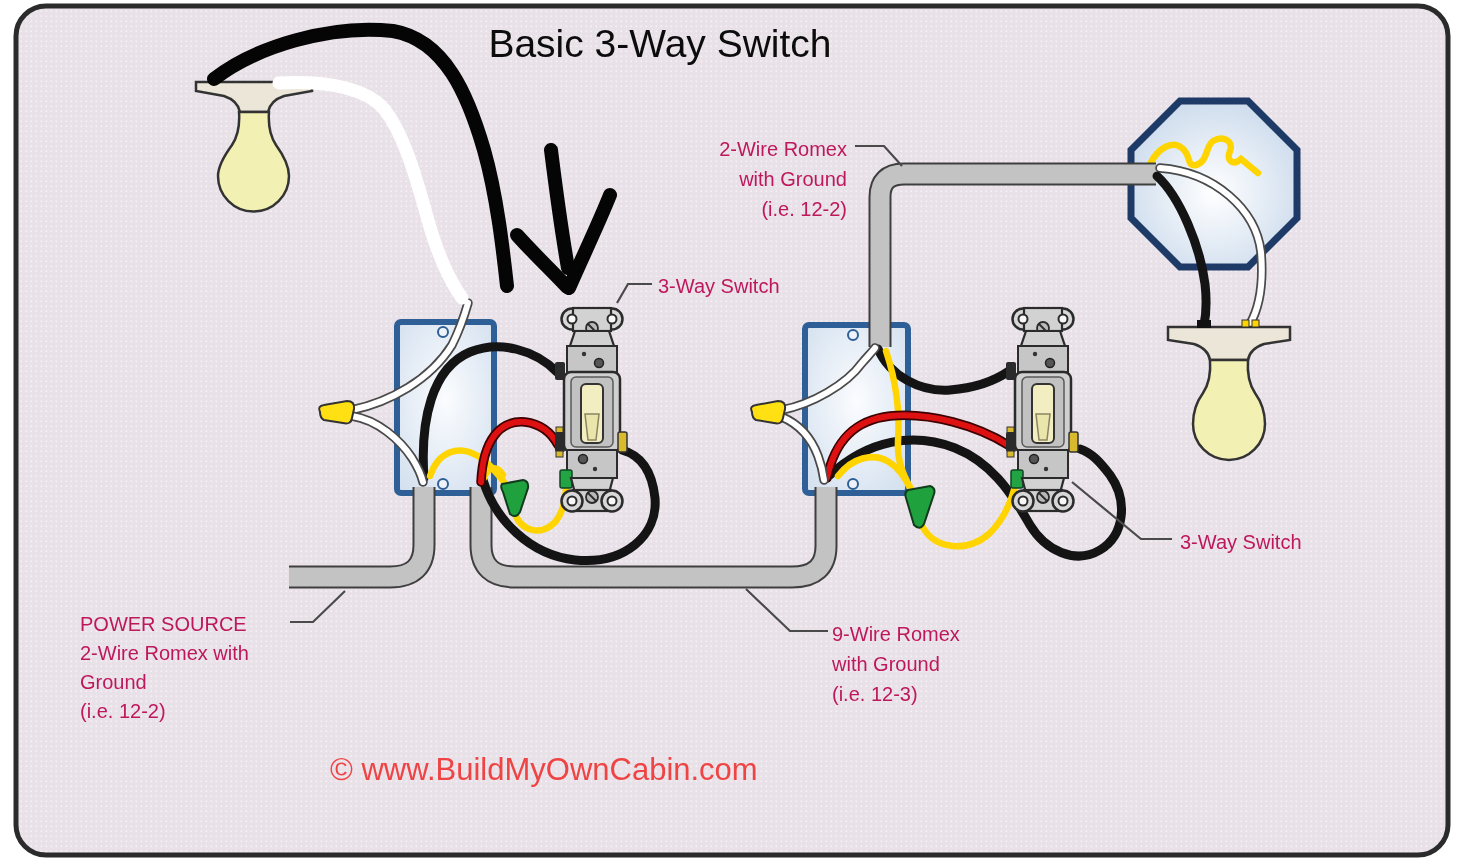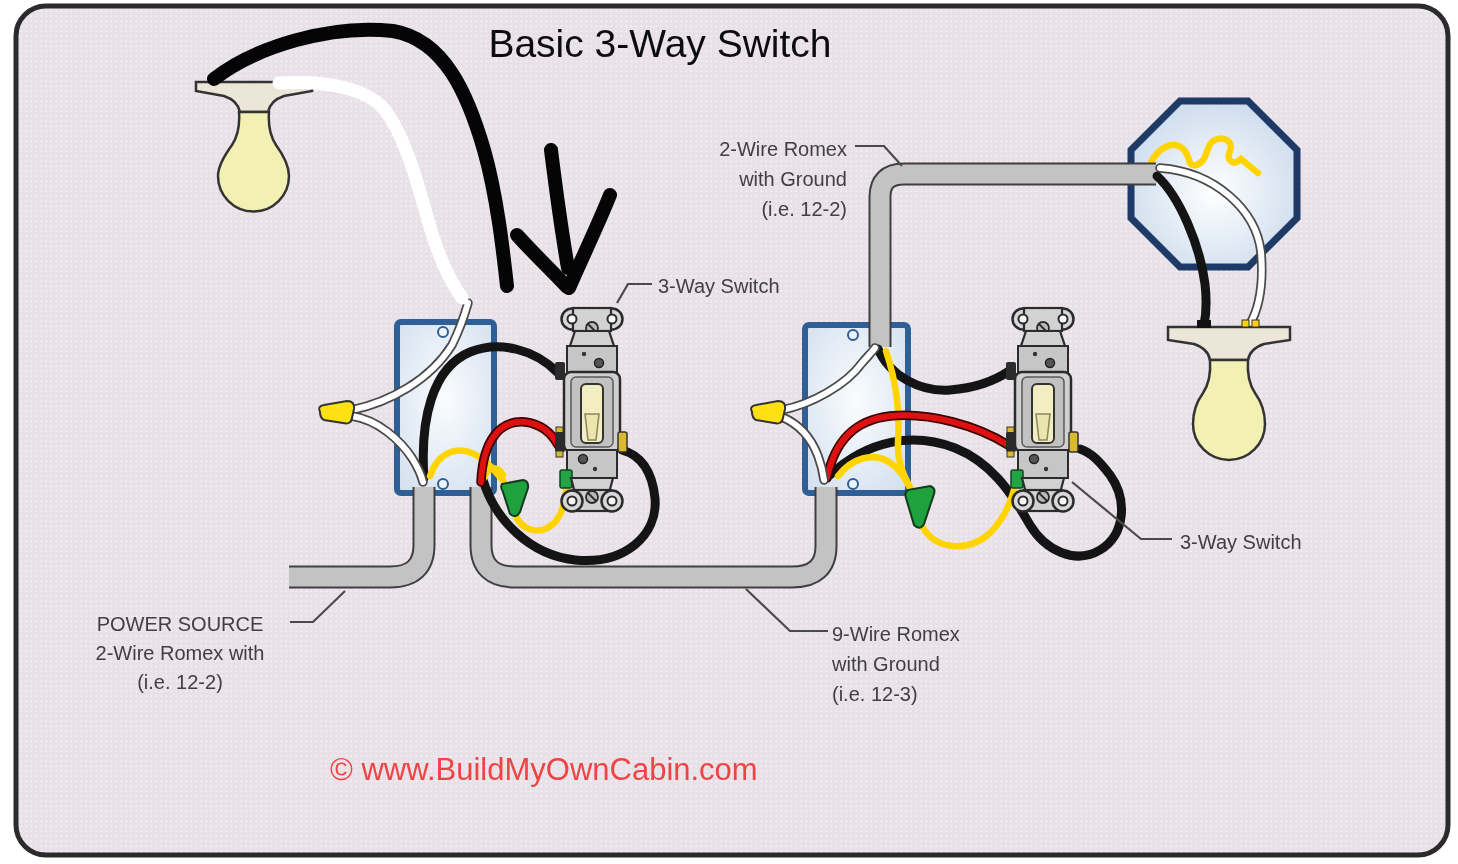--- a/index.html
+++ b/index.html
@@ -1,23 +1,23 @@
 <!DOCTYPE html>
 <html><head>
 <meta charset="utf-8">
 <style>
   html,body{margin:0;padding:0;background:#ffffff;}
   body{width:1458px;height:864px;position:relative;overflow:hidden;
        font-family:"Liberation Sans", sans-serif;}
   #art{position:absolute;left:0;top:0;width:1458px;height:864px;}
-  .txt{position:absolute;color:#404040;font-size:20px;line-height:30px;white-space:nowrap;}
+  .txt{position:absolute;color:#be185d;font-size:20px;line-height:30px;white-space:nowrap;}
   .title{position:absolute;left:360px;top:22px;width:600px;text-align:center;
          font-size:39px;color:#0c0c0c;letter-spacing:0px;}
   .lbl-top-romex{left:645px;top:134px;width:202px;text-align:right;}
-  .lbl-power{left:80px;top:610px;width:200px;text-align:center;line-height:29px;}
+  .lbl-power{left:80px;top:610px;width:200px;text-align:left;line-height:29px;}
   .lbl-3wire{left:832px;top:619px;text-align:left;}
   .lbl-sw1{left:658px;top:271px;}
   .lbl-sw2{left:1180px;top:527px;}
   .copyright{position:absolute;left:330px;top:752px;font-size:31px;color:#ef4444;}
   
   .strap{fill:#d8d8d8;stroke:#2b2b2b;stroke-width:2.5;}
   .hole{fill:#f7f7f7;stroke:#2b2b2b;stroke-width:2;}
   .plate{fill:#d2d2d2;stroke:#2b2b2b;stroke-width:2.2;}
   .sbody{fill:#c6c6c6;stroke:#2b2b2b;stroke-width:2;}
   .face{fill:#d0d0d0;stroke:#2b2b2b;stroke-width:2.5;}
@@ -201,20 +201,21 @@
   <div>with Ground</div>
   <div>(i.e. 12-2)</div>
 </div>
 
 <div class="txt lbl-sw1">3-Way Switch</div>
 <div class="txt lbl-sw2">3-Way Switch</div>
 
 <div class="txt lbl-power">
   <div>POWER SOURCE</div>
   <div>2-Wire Romex with</div>
+  <div>Ground</div>
   <div>(i.e. 12-2)</div>
 </div>
 
 <div class="txt lbl-3wire">
   <div>9-Wire Romex</div>
   <div>with Ground</div>
   <div>(i.e. 12-3)</div>
 </div>
 
 <div class="copyright">© www.BuildMyOwnCabin.com</div>

